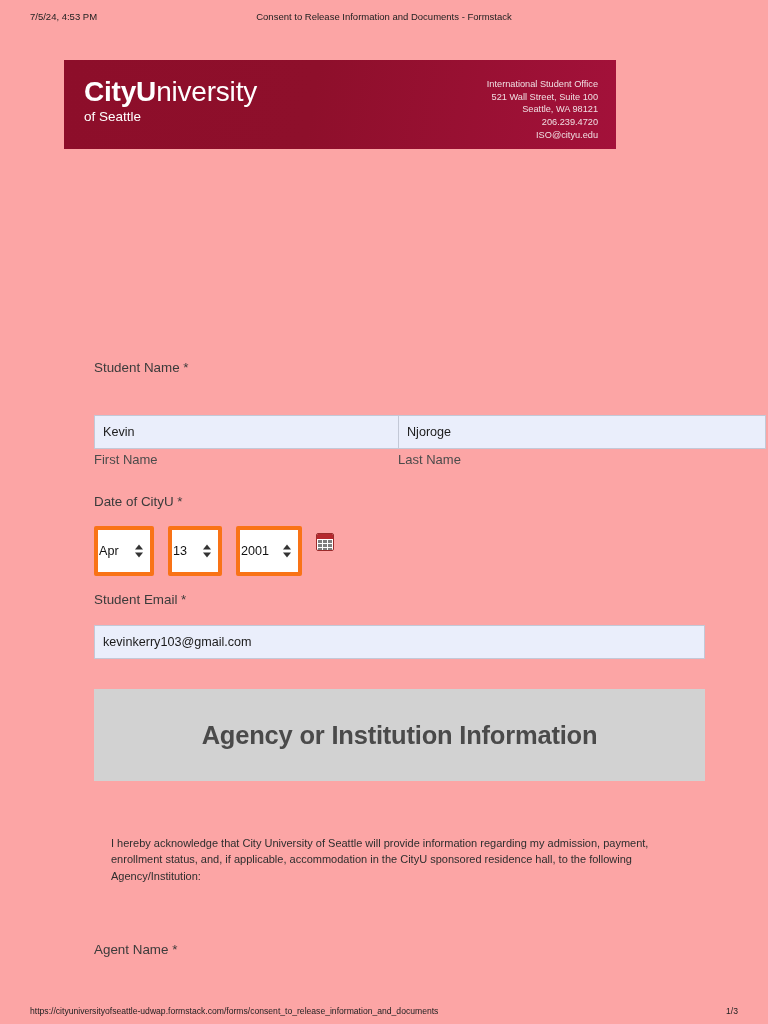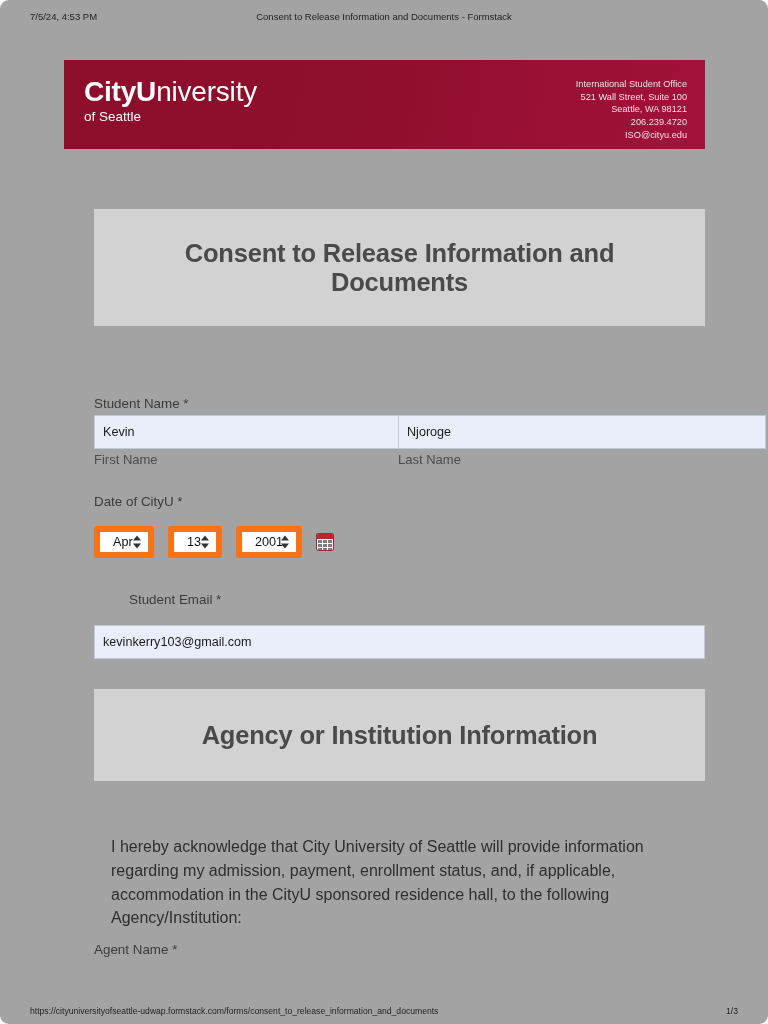--- a/index.html
+++ b/index.html
@@ -6,23 +6,22 @@
   html, body {
     margin: 0; padding: 0;
     width: 768px; height: 1024px;
     background: #ffffff;
     font-family: "Liberation Sans", sans-serif;
     -webkit-font-smoothing: antialiased;
   }
   .page {
     position: relative;
     width: 768px; height: 1024px;
-    background: #a3a3a3;
+    background: #fca5a5;
     overflow: hidden;
-    border-radius: 9px;
   }
 
   
   .print-hdr {
     position: absolute; top: 16px; left: 0; width: 768px;
     font-size: 9.5px; color: #222;
     display: flex; align-items: center;
   }
   .print-hdr .ph-left { position: absolute; left: 30px; }
   .print-hdr .ph-center {
@@ -31,21 +30,21 @@
   .print-ftr {
     position: absolute; bottom: 18px; left: 0; width: 768px;
     font-size: 8.6px; color: #222;
   }
   .print-ftr .pf-left { position: absolute; left: 30px; }
   .print-ftr .pf-right { position: absolute; right: 30px; }
 
   
   .banner {
     position: absolute; left: 64px; top: 60px;
-    width: 641px; height: 89px;
+    width: 552px; height: 89px;
     background: linear-gradient(100deg, #8d0e2a 0%, #8e0f2b 45%, #a3113a 100%);
     background-color: #8d0e2a;
     overflow: hidden;
   }
   .logo {
     position: absolute; left: 20px; top: 18px;
     color: #fff;
   }
   .logo .l1 {
     font-size: 28px; letter-spacing: -0.2px; line-height: 1;
@@ -90,35 +89,35 @@
     background: #eaeefb;
     border: 1px solid #c3c8d6;
     height: 34px;
     font-size: 12.6px; color: #1b1b1b;
     padding: 0 8px;
     display: flex; align-items: center;
     font-family: "Liberation Sans", sans-serif;
   }
 
   
-  #name-label { top: 396px; }
+  #name-label { top: 360px; }
   #first-name { left: 94px; top: 415px; width: 344px; }
   #last-name  { left: 398px; top: 415px; width: 368px; }
   #first-sub  { left: 94px; top: 452px; }
   #last-sub   { left: 398px; top: 452px; }
 
   
   #dob-label { top: 494px; }
   .select {
     position: absolute; top: 526px;
-    height: 32px; background: #fff;
-    border: 6px solid #f97316; border-radius: 2px;
+    height: 50px; background: #fff;
+    border: 4px solid #f97316; border-radius: 2px;
     font-size: 12.6px; color: #111;
     display: flex; align-items: center;
-    padding-left: 13px;
+    padding-left: 1px;
   }
   .select .spin {
     position: absolute; right: 7px; top: 50%;
     transform: translateY(-50%);
     display: flex; flex-direction: column; gap: 3px;
   }
   .select .spin i {
     width: 0; height: 0; display: block;
     border-left: 4px solid transparent;
     border-right: 4px solid transparent;
@@ -136,27 +135,27 @@
   }
   #cal-icon .top { height: 5px; background: #b5292e; }
   #cal-icon .grid {
     padding: 1px; display: grid;
     grid-template-columns: repeat(3, 1fr);
     grid-auto-rows: 3px; gap: 1px;
   }
   #cal-icon .grid s { display: block; background: #7e7e7e; }
 
   
-  #email-label { top: 592px; margin-left: 35px; }
+  #email-label { top: 592px; }
   #email-input { left: 94px; top: 625px; width: 611px; }
 
   
   .para {
     position: absolute; left: 111px; top: 835px; width: 545px;
-    font-size: 16px; line-height: 1.49; color: #2e2e2e;
+    font-size: 11px; line-height: 1.49; color: #2e2e2e;
   }
   #agent-label { top: 942px; }
 </style>
 </head>
 <body>
 
 <div class="page">
 
   <div class="print-hdr">
     <span class="ph-left">7/5/24, 4:53 PM</span>
@@ -170,23 +169,20 @@
     </div>
     <div class="addr">
       <div>International Student Office</div>
       <div>521 Wall Street, Suite 100</div>
       <div>Seattle, WA 98121</div>
       <div>206.239.4720</div>
       <div>ISO@cityu.edu</div>
     </div>
   </div>
 
-  <div class="sec" id="sec1">
-    <h2>Consent to Release Information and Documents</h2>
-  </div>
 
   <div class="label" id="name-label">Student Name *</div>
   <input class="input" id="first-name" value="Kevin" style="">
   <input class="input" id="last-name" value="Njoroge" style="">
   <div class="sublabel" id="first-sub">First Name</div>
   <div class="sublabel" id="last-sub">Last Name</div>
 
   <div class="label" id="dob-label">Date of CityU *</div>
 
   <div class="select" id="dob-month">

